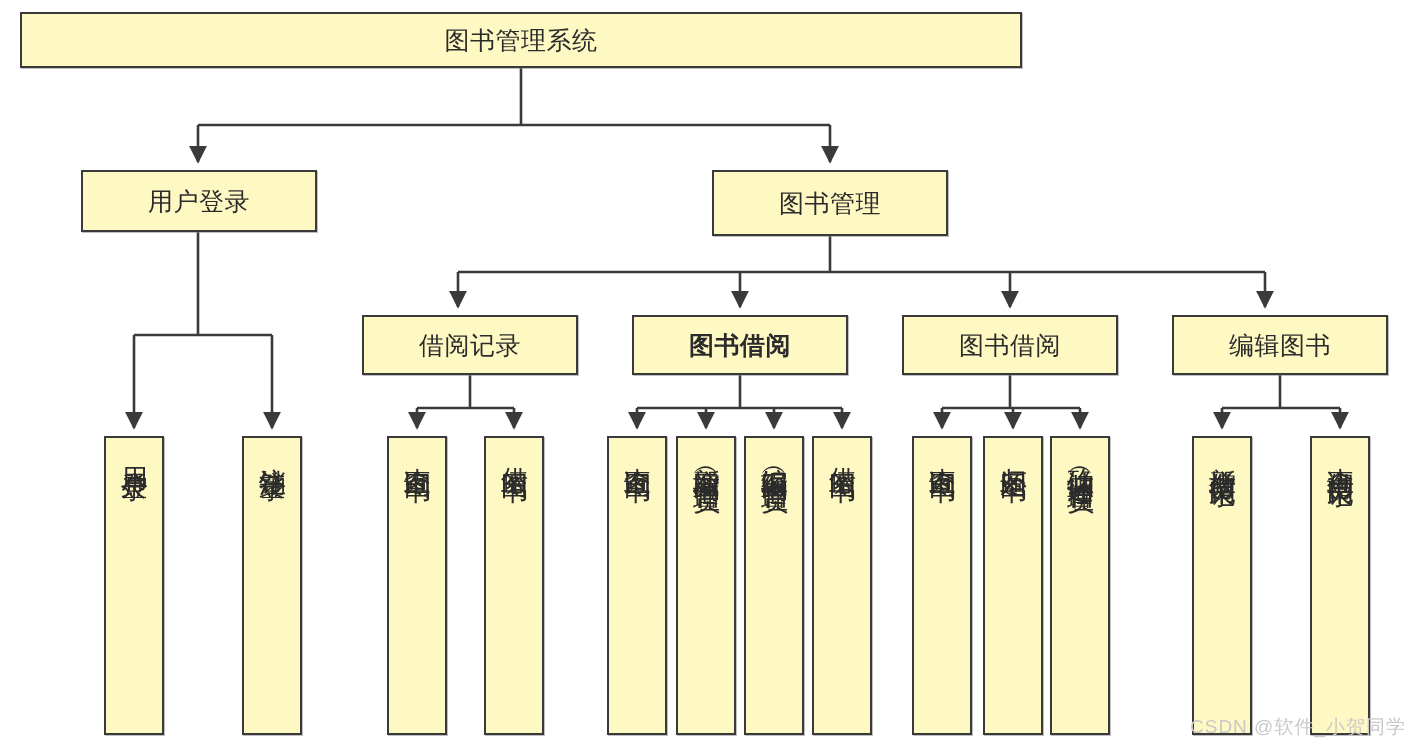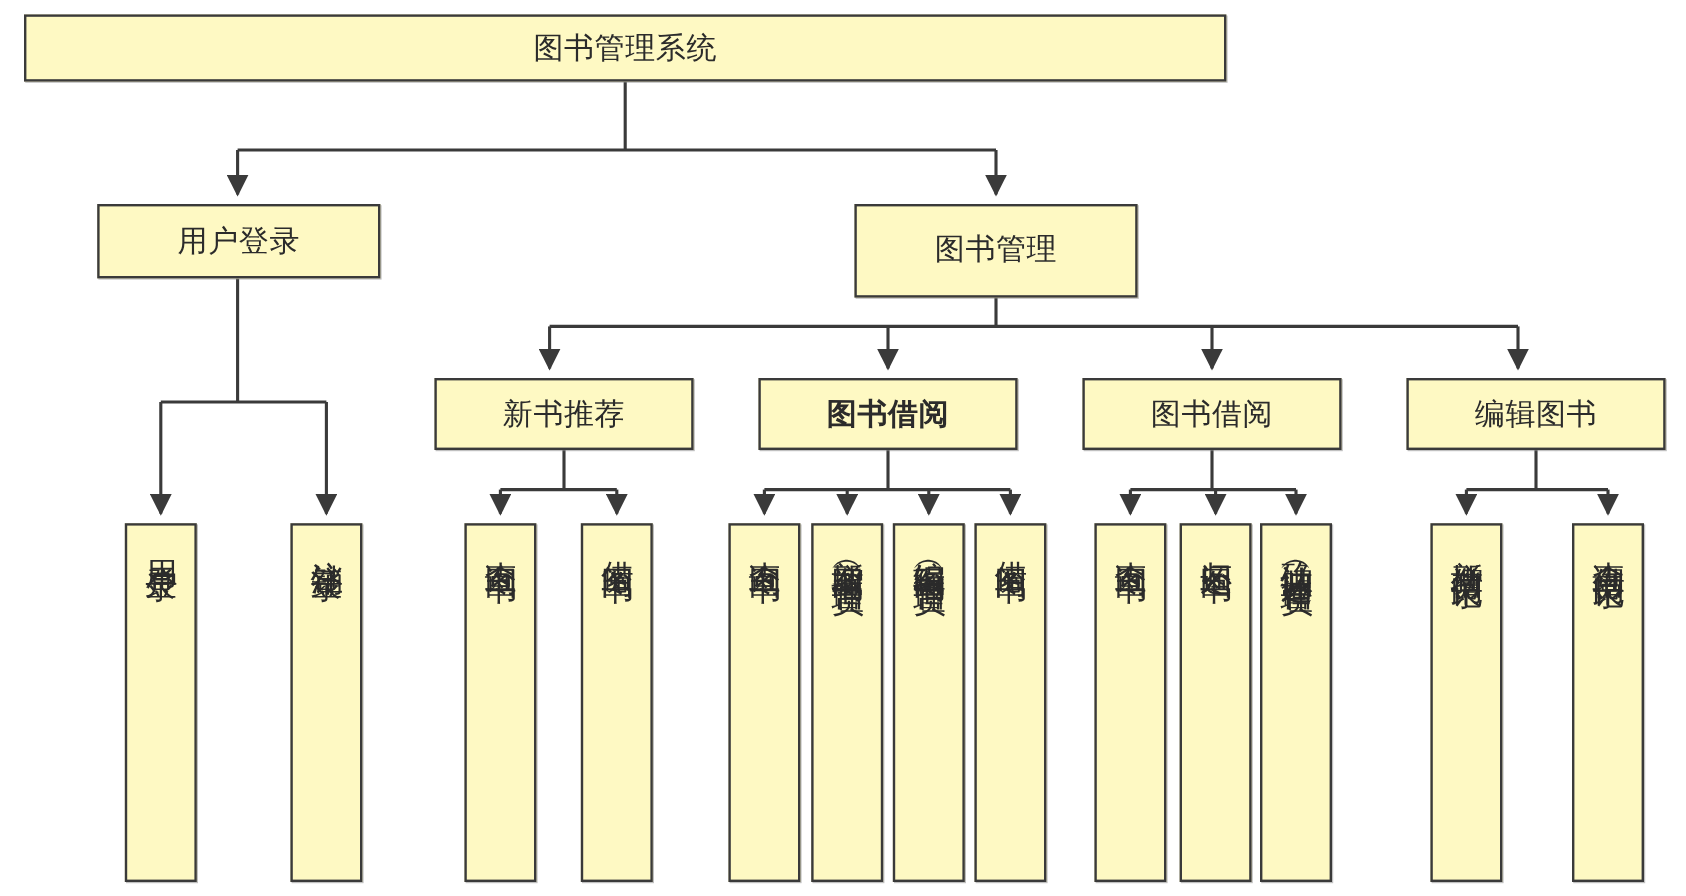--- a/index.html
+++ b/index.html
@@ -121,26 +121,26 @@
     </g>
   </svg>
 
   <div class="node horiz" style="left:20px; top:12px; width:1002px; height:56px;">
     <span class="label">图书管理系统</span>
   </div>
 
   <div class="node horiz" style="left:81px; top:170px; width:236px; height:62px;">
     <span class="label">用户登录</span>
   </div>
-  <div class="node horiz" style="left:712px; top:170px; width:236px; height:78px;font-family:Liberation Serif, serif;">
+  <div class="node horiz" style="left:712px; top:170px; width:236px; height:66px;">
     <span class="label">图书管理</span>
   </div>
 
   <div class="node horiz" style="left:362px; top:315px; width:216px; height:60px;">
-    <span class="label">新书推荐</span>
+    <span class="label">借阅记录</span>
   </div>
   <div class="node horiz" style="left:632px; top:315px; width:216px; height:60px;font-weight:bold;">
     <span class="label">图书借阅</span>
   </div>
   <div class="node horiz" style="left:902px; top:315px; width:216px; height:60px;">
     <span class="label">图书借阅</span>
   </div>
   <div class="node horiz" style="left:1172px; top:315px; width:216px; height:60px;">
     <span class="label">编辑图书</span>
   </div>
@@ -178,14 +178,15 @@
   <div class="node vert" style="left:1050px; top:436px; width:60px; height:299px;">
     <span class="label">确认归还（管理员）</span>
   </div>
   <div class="node vert" style="left:1192px; top:436px; width:60px; height:299px;">
     <span class="label">新增借阅记录</span>
   </div>
   <div class="node vert" style="left:1310px; top:436px; width:60px; height:299px;">
     <span class="label">查询借阅记录</span>
   </div>
 
+  <div class="watermark" style="left:1190px; top:714px;">CSDN @软件_小贺同学</div>
 
 </div>
 
 </body></html>

